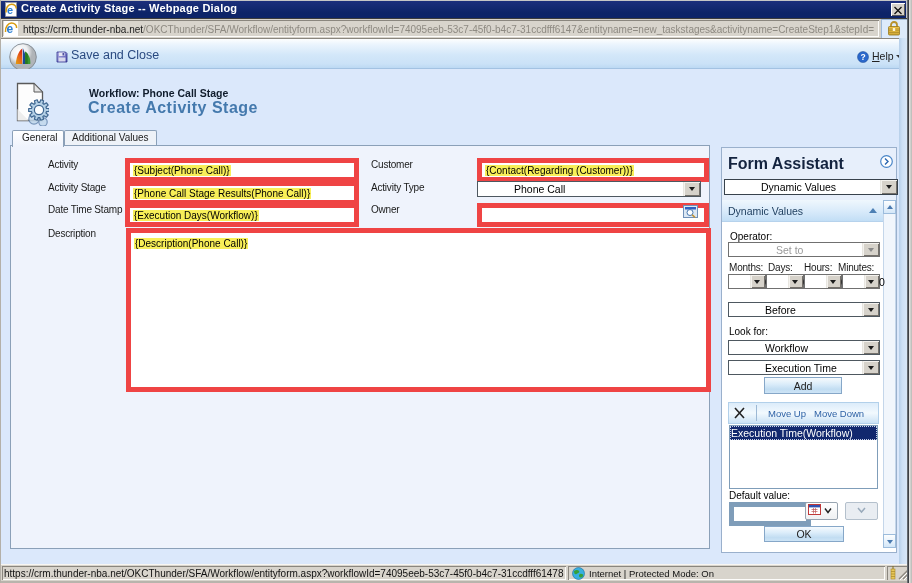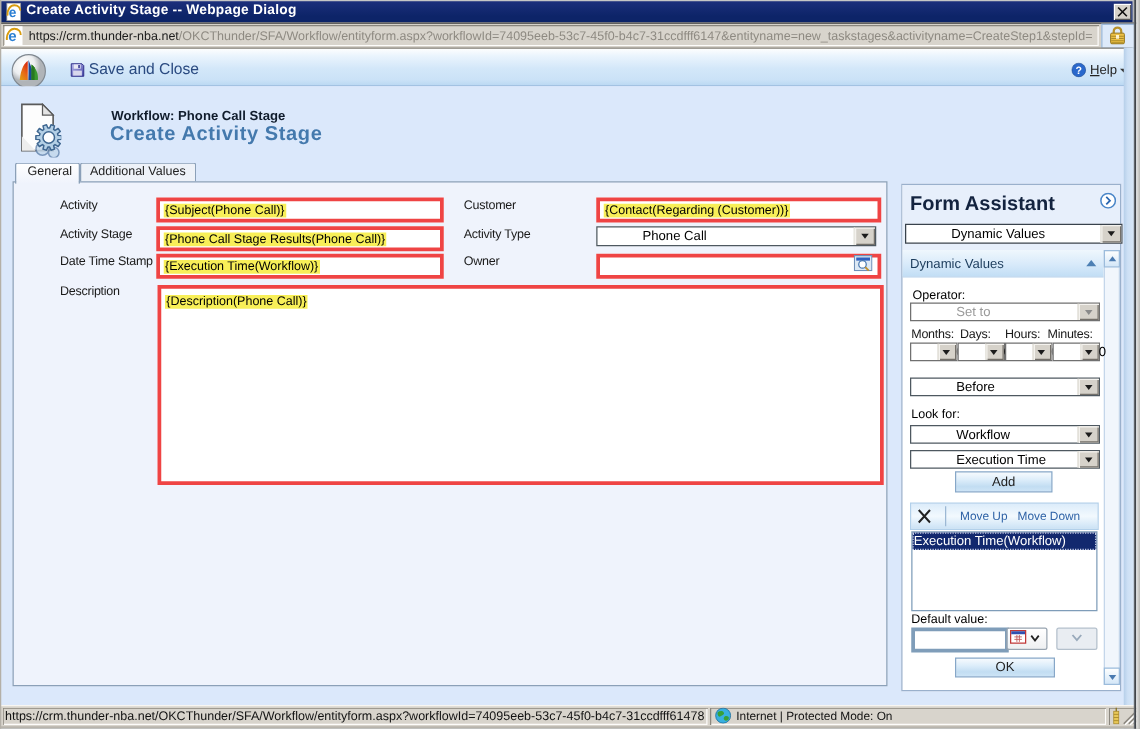--- a/index.html
+++ b/index.html
@@ -1,20 +1,20 @@
 <!DOCTYPE html>
 <html><head>
 <meta charset="utf-8">
 <style>
 html,body{margin:0;padding:0;}
 body{width:912px;height:583px;overflow:hidden;font-family:"Liberation Sans",sans-serif;background:#dbe8fb;}
 #win{position:absolute;left:0;top:0;width:912px;height:583px;}
 .abs{position:absolute;}
 .lbl{position:absolute;font-size:10px;letter-spacing:-0.2px;color:#1a1a1a;white-space:nowrap;}
-.tb{position:absolute;background:#fff;border:3px solid #ef4444;font-size:10px;color:#000;}
+.tb{position:absolute;background:#fff;border:5px solid #ef4444;font-size:10px;color:#000;}
 .hl{background:#f8ef58;padding:0 1px;}
 .combo{position:absolute;background:#fff;border:1px solid #4e5860;}
 .combo .cbtxt{position:absolute;left:3px;top:0.5px;font-size:10.5px;color:#000;white-space:nowrap;padding-left:33px;}
 .combo .cbtn{position:absolute;right:0px;top:0px;bottom:0px;width:16px;background:#d6d2ca;border-left:1px solid #e8e6e0;box-shadow:inset 1px 1px 0 #f4f2ee, inset -1px -1px 0 #74706a;}
 .combo .arr{position:absolute;right:5px;top:50%;margin-top:-2px;width:0;height:0;border-left:3px solid transparent;border-right:3px solid transparent;border-top:4px solid #1c1c1c;}
 .bold11{font-weight:normal;font-size:10px;color:#000;}
 .bluebtn{position:absolute;border:1px solid #86a7c8;background:linear-gradient(#f6fafd,#dcedfa 40%,#c2ddf2 75%,#cde4f6);font-size:10.5px;color:#222;text-align:center;box-sizing:border-box;}
 </style>
 </head>
 <body>
@@ -127,21 +127,21 @@
 <div class="lbl" style="left:371px;top:181.5px;">Activity Type</div>
 <div class="lbl" style="left:371px;top:204px;">Owner</div>
 
 <div class="tb" style="left:125px;top:158px;width:224px;height:14px;">
       <span class="hl" style="position:absolute;left:3px;top:2px;white-space:nowrap;">{Subject(Phone Call)}</span>
     </div>
 <div class="tb" style="left:125px;top:181px;width:224px;height:14px;">
       <span class="hl" style="position:absolute;left:3px;top:2px;white-space:nowrap;">{Phone Call Stage Results(Phone Call)}</span>
     </div>
 <div class="tb" style="left:125px;top:203px;width:224px;height:14px;">
-      <span class="hl" style="position:absolute;left:3px;top:2px;white-space:nowrap;">{Execution Time(Workflow)}</span>
+      <span class="hl" style="position:absolute;left:3px;top:2px;white-space:nowrap;">{Execution Days(Workflow)}</span>
     </div>
 
 <div class="tb" style="left:477px;top:158px;width:222px;height:14px;">
       <span class="hl" style="position:absolute;left:3px;top:2px;white-space:nowrap;">{Contact(Regarding (Customer))}</span>
     </div>
 <div class="combo" style="left:477px;top:181px;width:222px;height:14px;">
   <div class="cbtxt">Phone Call</div>
       <div class="cbtn"></div>
       <div class="arr"></div>
 </div>
@@ -178,21 +178,21 @@
 <div class="abs" style="left:883px;top:200px;width:13px;height:348px;background:#f1f6fc;border:1px solid #c4d6ea;box-sizing:border-box;"></div>
 <div class="abs" style="left:883px;top:200px;width:13px;height:14px;background:linear-gradient(#fdfefe,#d4e7f8);border:1px solid #9cbcdc;box-sizing:border-box;">
  <div style="position:absolute;left:3px;top:4px;width:0;height:0;border-left:3px solid transparent;border-right:3px solid transparent;border-bottom:4px solid #4a7ab0;"></div>
 </div>
 <div class="abs" style="left:883px;top:534px;width:13px;height:14px;background:linear-gradient(#fdfefe,#d4e7f8);border:1px solid #9cbcdc;box-sizing:border-box;">
  <div style="position:absolute;left:3px;top:5px;width:0;height:0;border-left:3px solid transparent;border-right:3px solid transparent;border-top:4px solid #4a7ab0;"></div>
 </div>
 
 <div class="abs bold11" style="left:730px;top:231px;">Operator:</div>
 <div class="combo" style="left:728px;top:242px;width:150px;height:13px;border-color:#707070;">
-  <div class="cbtxt" style="color:#9a9a9a;">Set to</div>
+  <div class="cbtxt" style="color:#9a9a9a;margin-left:11px;">Set to</div>
       <div class="cbtn"></div>
   <div class="arr" style="border-top-color:#8a8a8a;"></div>
 </div>
 
 <div class="lbl" style="left:729px;top:262px;">Months:</div>
 <div class="lbl" style="left:768px;top:262px;">Days:</div>
 <div class="lbl" style="left:804px;top:262px;">Hours:</div>
 <div class="lbl" style="left:838px;top:262px;">Minutes:</div>
 <div class="combo" style="left:728px;top:274px;width:36px;height:13px;border-color:#707070;">
       <div class="cbtxt">0</div>

